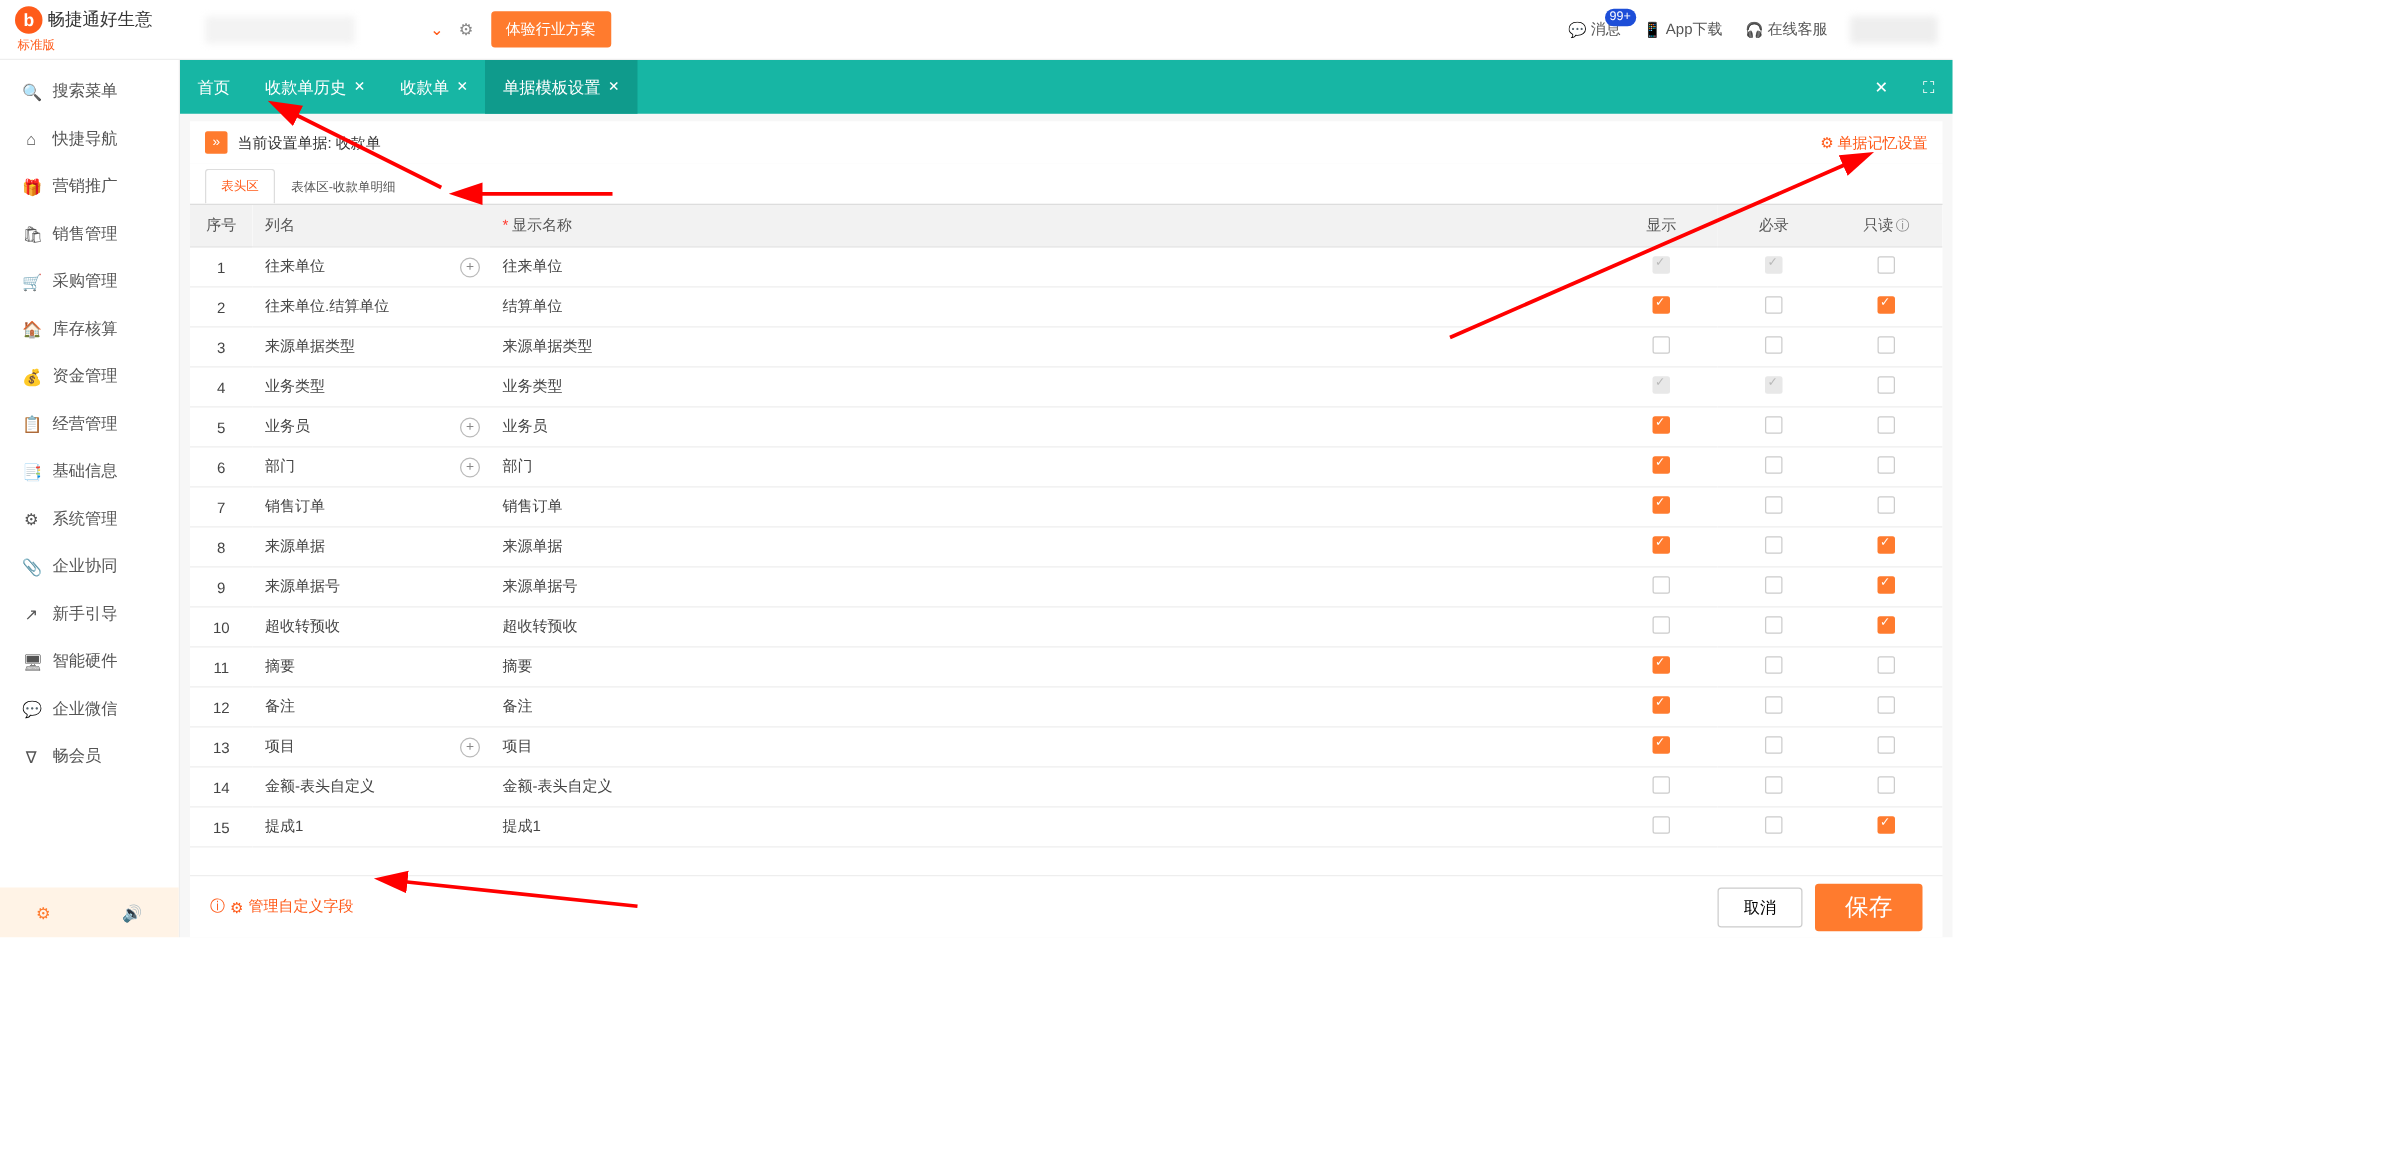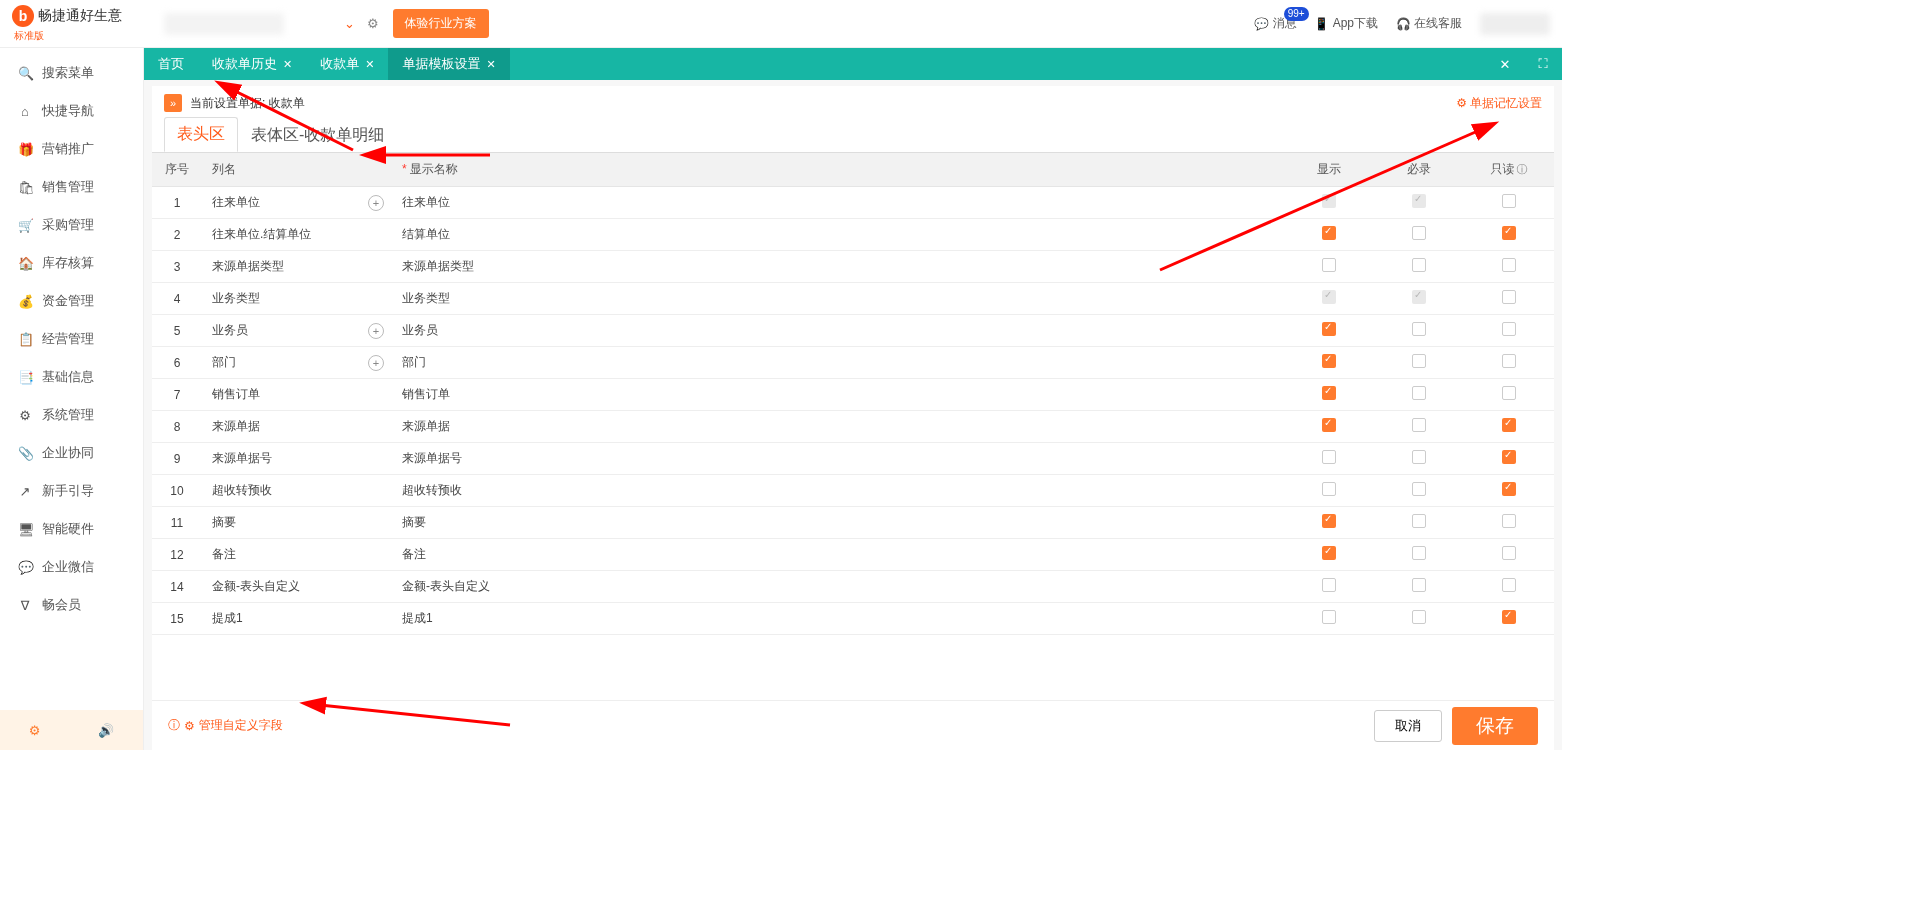--- a/index.html
+++ b/index.html
@@ -24,36 +24,36 @@
 .user-blur { width: 70px; height: 22px; background: #eee; border-radius: 3px; filter: blur(3px); }
 
 
 .sidebar { position: absolute; top: 48px; left: 0; bottom: 0; width: 144px; border-right: 1px solid #eee; display: flex; flex-direction: column; }
 .sb-items { flex: 1; overflow: auto; padding-top: 6px;}
 .sb-item { display: flex; align-items: center; gap: 10px; padding: 10px 18px; cursor: pointer; color: #555; font-size: 13px; }
 .sb-footer { height: 40px; background: #fff3e6; display: flex; align-items: center; justify-content: space-around; color: #ff7b2e; }
 
 
 .page-wrap { position: absolute; top: 48px; left: 144px; right: 0; bottom: 0; display: flex; flex-direction: column; background: #f7f7f7; }
-.green-bar { height: 32px; background: #17b6a4; display: flex; align-items: stretch; color: #fff; font-size: 13px; }
+.green-bar { height: 43px; background: #17b6a4; display: flex; align-items: stretch; color: #fff; font-size: 13px; }
 .gtab { display: flex; align-items: center; padding: 0 14px; cursor: pointer; gap: 4px; }
 .gtab.active { background: #0f9b8c; }
 .gtab .x { font-size: 11px; margin-left: 2px; }
 .green-spacer { flex: 1; }
 .green-icon { width: 38px; display: flex; align-items: center; justify-content: center; cursor: pointer; }
 
 
 .status-row { height: 34px; display: flex; align-items: center; padding: 0 12px; font-size: 12px; background: #fff; margin:6px 8px 0 8px;}
 .status-toggle { width: 18px; height: 18px; background: #ff7b2e; color: #fff; display: flex; align-items: center; justify-content: center; border-radius: 2px; margin-right: 8px; font-size: 11px; cursor:pointer;}
 .status-spacer { flex: 1; }
 .mem-link { color: #ff5b1a; display: flex; align-items: center; gap: 3px; cursor: pointer; }
 
 
 .inner-tabs { height: 32px; display: flex; align-items: flex-end; padding: 0 12px; background:#fff; margin:0 8px;}
-.it { padding: 6px 12px; border: 1px solid transparent; border-bottom: none; font-size: 16px; cursor: pointer; color: #555; }
+.it { padding: 6px 12px; border: 1px solid transparent; border-bottom: none; font-size: 10px; cursor: pointer; color: #555; }
 .it.active { border-color: #ddd; border-bottom: 1px solid #fff; color: #ff5b1a; border-radius:3px 3px 0 0;}
 .inner-line { height:1px; background:#ddd; margin:0 8px;}
 
 
 .sub-tabs { display: flex; justify-content: center; gap: 20px; padding: 10px 0; font-size: 13px; background:#fff; margin:0 8px;}
 .sub-tabs span { cursor: pointer; padding-bottom: 4px; }
 .sub-tabs span.active { color: #ff5b1a; border-bottom: 2px solid #ff5b1a; }
 
 
 .table-wrap { flex: 1; overflow: auto; margin: 0 8px; background:#fff;}
@@ -340,20 +340,28 @@
             </tr>
             <tr>
               <td class="col-seq center">12</td>
               <td class="col-name">备注</td>
               <td class="col-disp">备注</td>
               <td class="col-chk center"><span class="cb on"></span></td>
               <td class="col-chk center"><span class="cb off"></span></td>
               <td class="col-chk center"><span class="cb off"></span></td>
             </tr>
             <tr>
+              <td class="col-seq center">13</td>
+              <td class="col-name">项目<span class="plus">+</span></td>
+              <td class="col-disp">项目</td>
+              <td class="col-chk center"><span class="cb on"></span></td>
+              <td class="col-chk center"><span class="cb off"></span></td>
+              <td class="col-chk center"><span class="cb off"></span></td>
+            </tr>
+            <tr>
               <td class="col-seq center">14</td>
               <td class="col-name">金额-表头自定义</td>
               <td class="col-disp">金额-表头自定义</td>
               <td class="col-chk center"><span class="cb off"></span></td>
               <td class="col-chk center"><span class="cb off"></span></td>
               <td class="col-chk center"><span class="cb off"></span></td>
             </tr>
             <tr>
               <td class="col-seq center">15</td>
               <td class="col-name">提成1</td>

